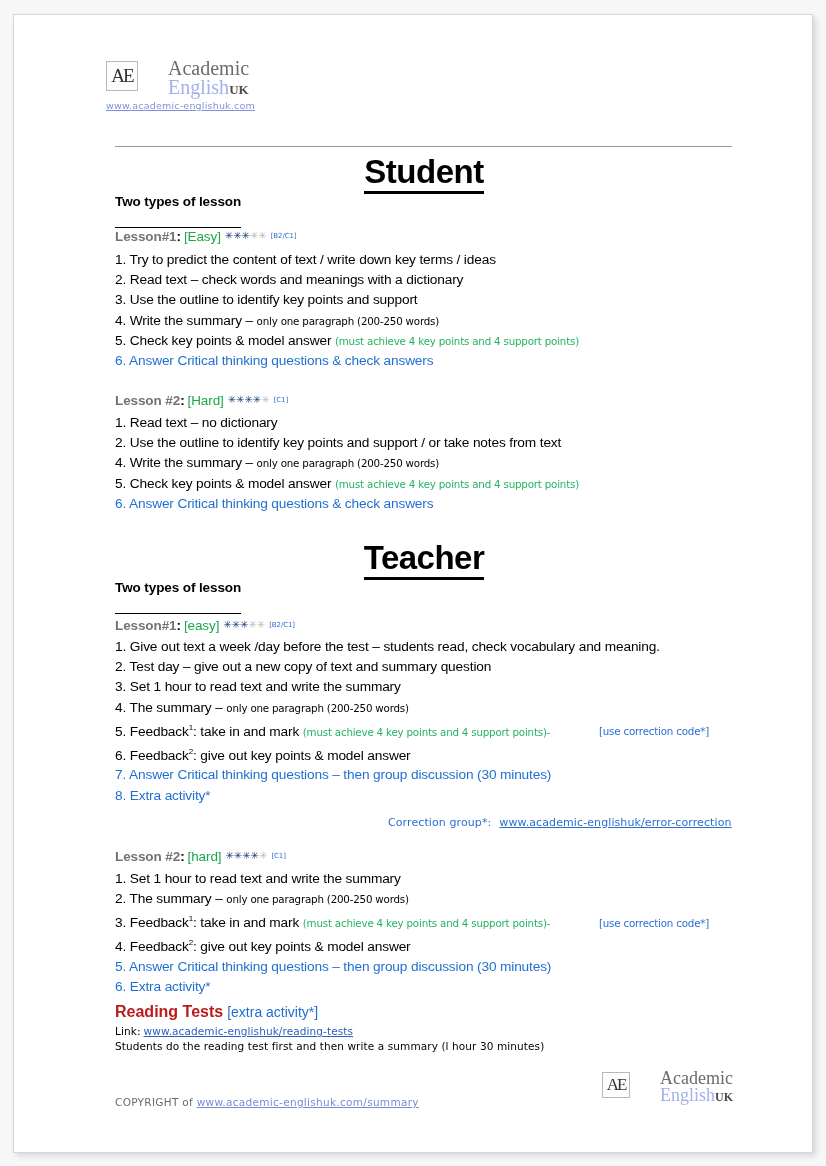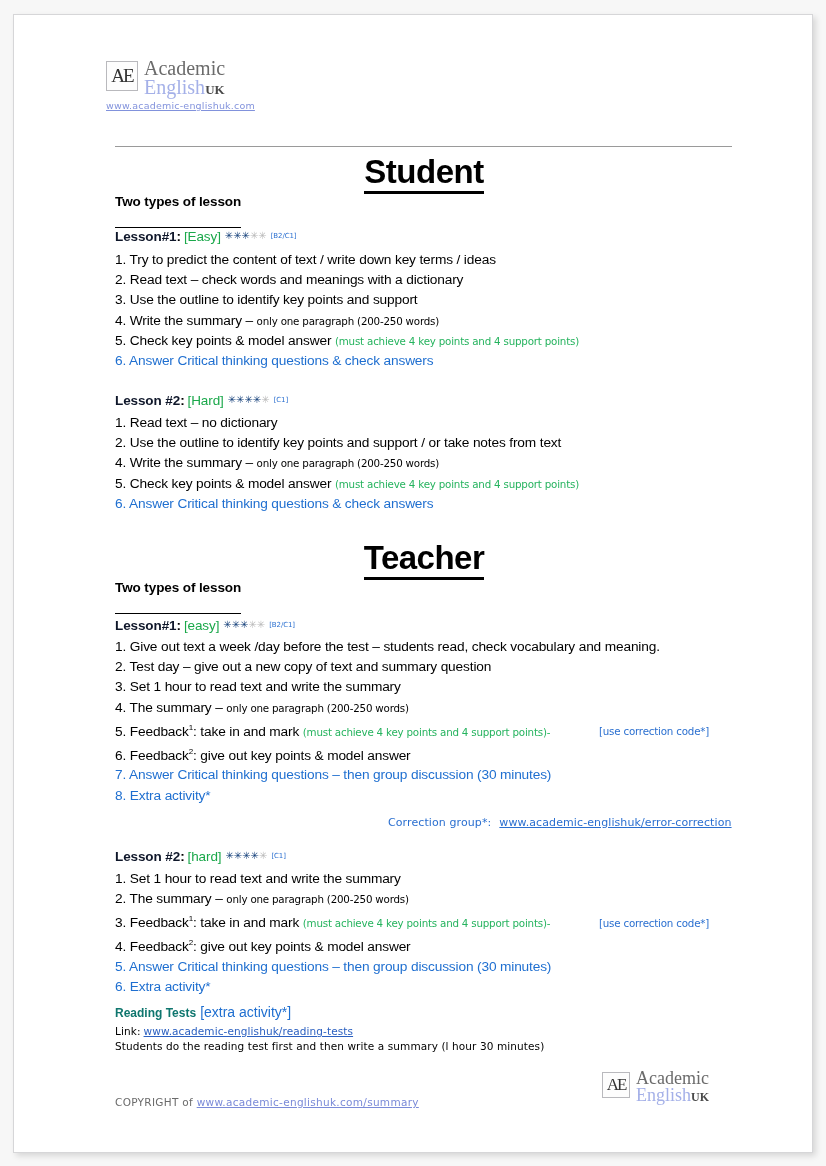--- a/index.html
+++ b/index.html
@@ -36,20 +36,21 @@
   
   .logo-block {
     position: absolute;
     left: 92px;
     top: 44px;
     width: 260px;
   }
   .logo-row {
     display: flex;
     align-items: flex-start;
+    gap: 24px;
   }
   .ae-mark {
     width: 32px;
     height: 30px;
     border: 1px solid #b9b9bd;
     background: #fdfdfd;
     display: flex;
     align-items: center;
     justify-content: center;
     font-family: "Liberation Serif", serif;
@@ -131,21 +132,21 @@
   #sub-teacher { left: 101px; top: 565px; }
 
   
   .lesson-header {
     position: absolute;
     white-space: nowrap;
     font-size: 13.5px;
     letter-spacing: -0.1px;
   }
   .lesson-label {
-    color: #0f172a;
+    color: #737373;
     font-weight: bold;
     text-align: right;
   }
   .lesson-colon { color: #000; font-weight: bold; }
   .lesson-level { color: #1aa84a; margin-left: 3px; }
   .stars {
     margin-left: 4px;
     font-size: 10px;
     letter-spacing: 0px;
     position: relative;
@@ -208,21 +209,21 @@
     white-space: nowrap;
   }
   .correction-line a {
     color: #2a6fd0;
     text-decoration: underline;
     margin-left: 8px;
   }
 
   
   #reading-block { position: absolute; left: 101px; top: 988px; }
-  .rt-title { font-size: 12px; font-weight: bold; color: #0f766e; display: inline; }
+  .rt-title { font-size: 16px; font-weight: bold; color: #b91c1c; display: inline; }
   .rt-extra { font-size: 14px; color: #1f6fd0; display: inline; margin-left: 4px; }
   .rt-link-row {
     margin-top: 4px;
     font-size: 10.5px;
     color: #000;
     font-family: "DejaVu Sans", sans-serif;
     letter-spacing: 0.1px;
   }
   .rt-link-row a { color: #2a5fc0; text-decoration: underline; margin-left: 3px; }
   .rt-desc {

